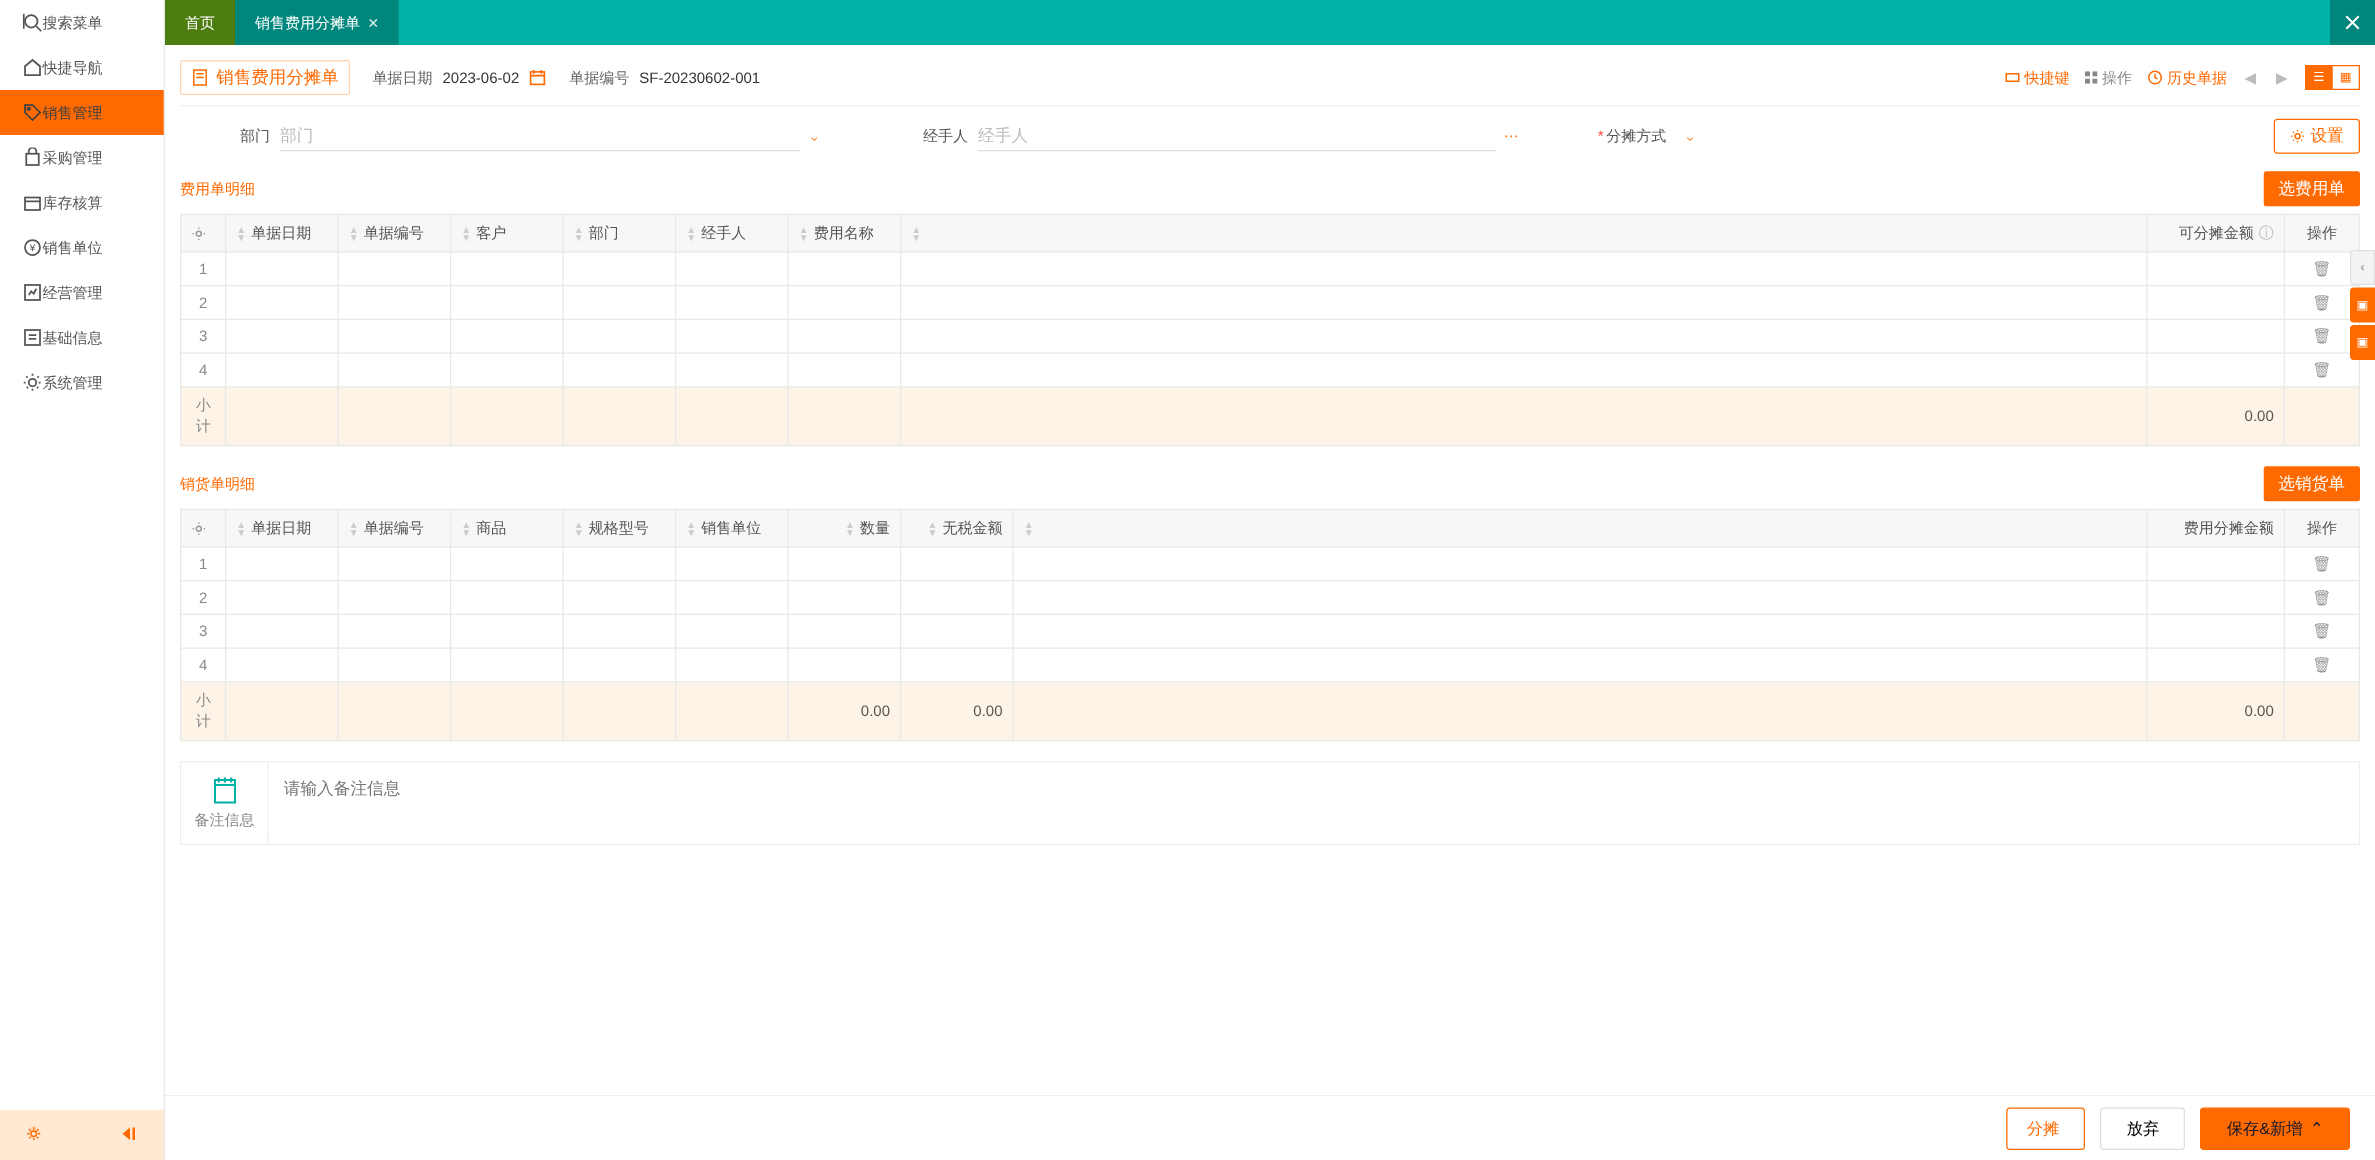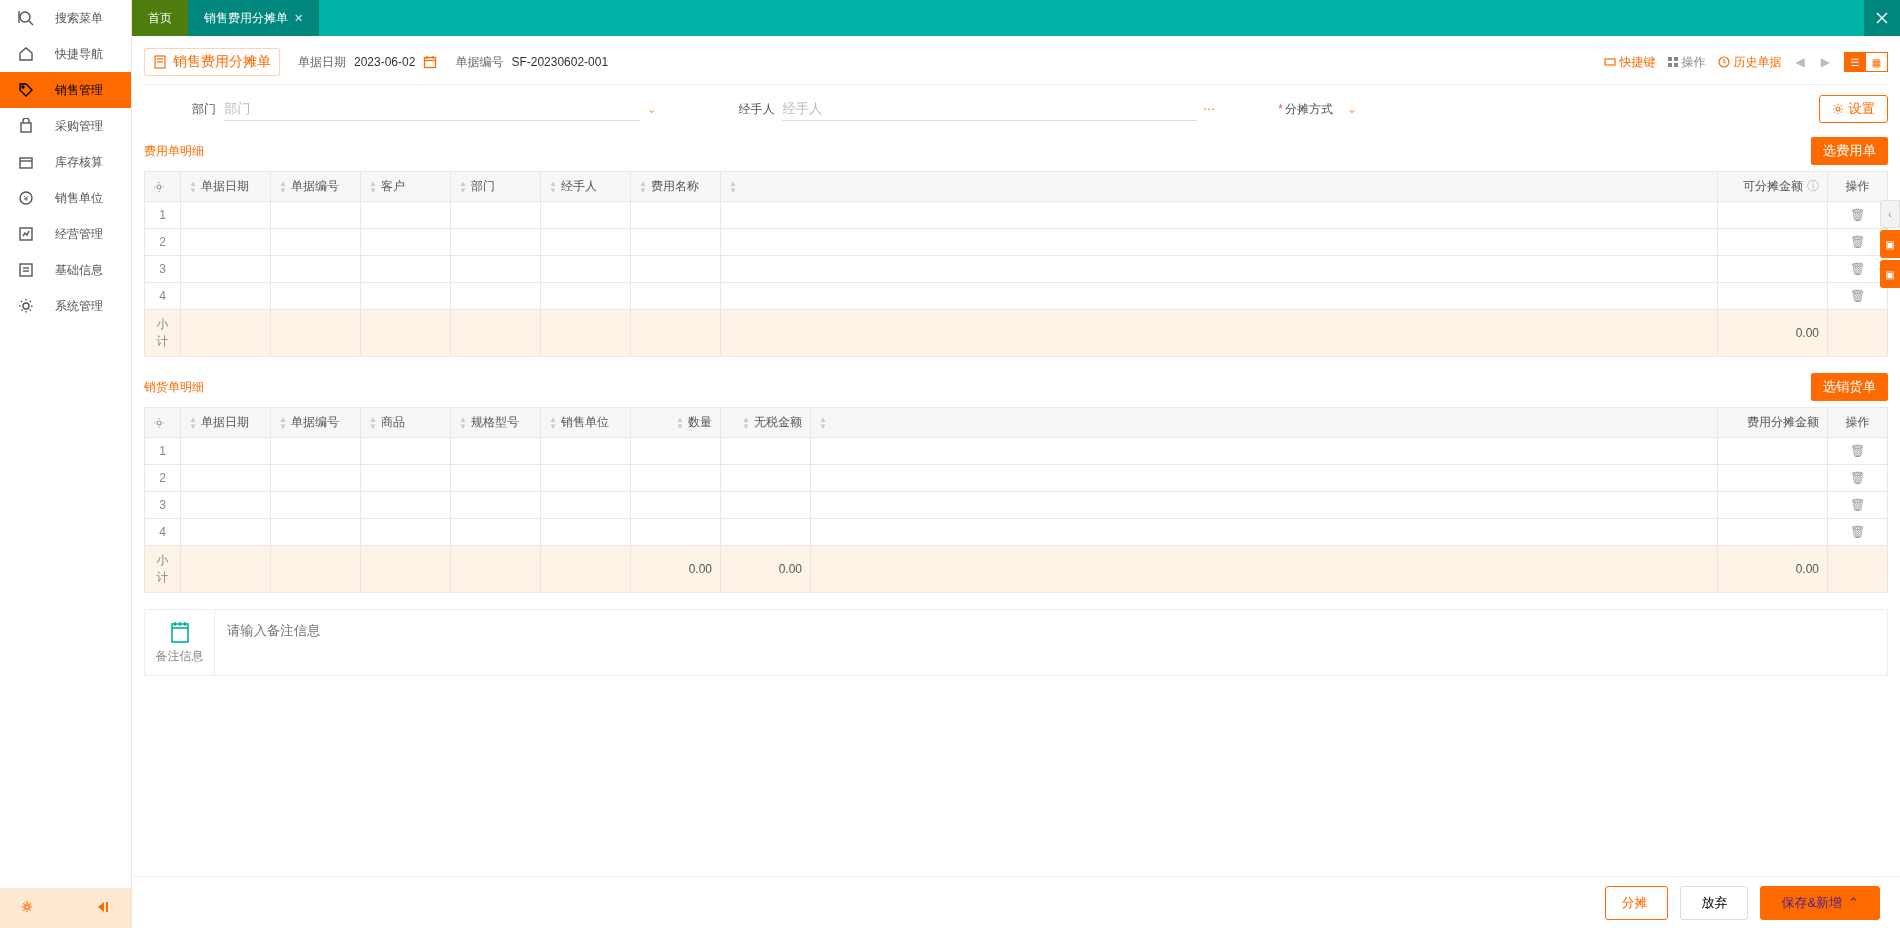--- a/index.html
+++ b/index.html
@@ -1,22 +1,22 @@
 <!DOCTYPE html>
 <html><head>
 <meta charset="utf-8">
 <style>
 * { box-sizing: border-box; margin: 0; padding: 0; }
 body { font-family: "Microsoft YaHei", Arial, sans-serif; font-size: 12px; color: #333; background: #f5f5f5; overflow: hidden; }
 .app { display: flex; height: 928px; width: 1900px; position: relative; }
 
 
 .sidebar { width: 132px; background: #fff; border-right: 1px solid #e8e8e8; display: flex; flex-direction: column; flex-shrink: 0; }
-.sb-item { display: flex; align-items: center; gap: 21px; padding: 10px 18px; color: #555; cursor: pointer; height: 36px; }
-.sb-item.active { background: #ff6a00; color: #000000; }
+.sb-item { display: flex; align-items: center; gap: 0; padding: 10px 18px; color: #555; cursor: pointer; height: 36px; }
+.sb-item.active { background: #ff6a00; color: #404040; }
 .sb-item .ico { width: 16px; height: 16px; display: inline-flex; align-items: center; justify-content: center; }
 .sb-footer { margin-top: auto; height: 40px; background: #ffe9d3; display: flex; align-items: center; justify-content: space-between; padding: 0 20px; }
 .sb-footer .fico { color: #ff6a00; width: 16px; height: 16px; cursor: pointer; }
 
 
 .main { flex: 1; display: flex; flex-direction: column; position: relative; }
 
 
 .tabbar { height: 36px; background: #00b2a6; display: flex; align-items: stretch; color: #fff; }
 .tab { padding: 0 16px; display: flex; align-items: center; gap: 6px; cursor: pointer; }
@@ -77,21 +77,21 @@
 
 .remarks { display: flex; border: 1px solid #eee; margin-top: 16px; }
 .remarks .rlabel { width: 70px; display: flex; flex-direction: column; align-items: center; justify-content: center; gap: 4px; padding: 10px; border-right: 1px solid #eee; color: #888; }
 .remarks .rlabel .rico { color: #00b2a6; font-size: 20px; }
 .remarks .rinput { flex: 1; border: 0; outline: none; padding: 12px; resize: none; height: 56px; }
 
 
 .footerbar { height: 52px; border-top: 1px solid #eee; background: #fff; display: flex; align-items: center; justify-content: flex-end; padding: 0 20px; gap: 12px; }
 .btn { padding: 7px 20px; border-radius: 3px; border: 1px solid #ddd; background: #fff; cursor: pointer; font-size: 13px; }
 .btn.primary-outline { border-color: #ff6a00; color: #ff6a00; padding-left: 15px; }
-.btn.primary { background: #ff6a00; color: #4c1d95; border-color: #ff6a00; display: flex; align-items: center; gap: 6px; }
+.btn.primary { background: #ff6a00; color: #0f172a; border-color: #ff6a00; display: flex; align-items: center; gap: 6px; }
 
 
 .float-right { position: absolute; right: 0; top: 200px; display: flex; flex-direction: column; }
 .float-right .ftab { width: 20px; height: 28px; background: #ff6a00; color: #fff; display: flex; align-items: center; justify-content: center; font-size: 10px; margin-bottom: 2px; cursor: pointer; border-top-left-radius: 3px; border-bottom-left-radius: 3px; }
 .float-right .ftab.gray { background: #f3f3f3; color: #888; border: 1px solid #e0e0e0; }
 
 svg { display: block; }
 </style>
 </head>
 <body>

